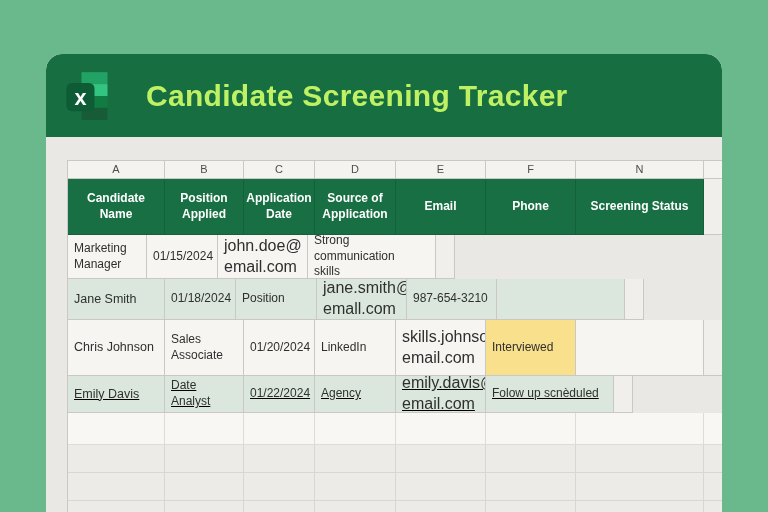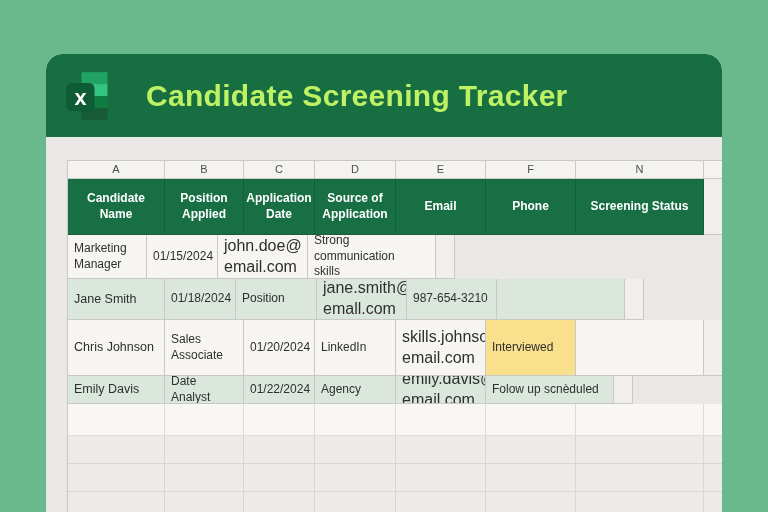--- a/index.html
+++ b/index.html
@@ -48,21 +48,21 @@
   
   .thead{height:56px;justify-content:space-between;}
   .thead .cell{
     background:var(--table-header-green,#176f43);
     color:#ffffff;font-weight:bold;font-size:12px;text-align:center;
     justify-content:center;
     border-right:1px solid #14603a;border-bottom:1px solid #14603a;
   }
   .thead .cell.c7{background:#f1efec;border-right:1px solid var(--gridline,#c9c8c4);border-bottom:1px solid var(--gridline,#c9c8c4);}
   
-  .r0{height:44px;} .r1{height:41px;} .r2{height:56px;} .r3{height:28px;}
+  .r0{height:44px;} .r1{height:41px;} .r2{height:56px;} .r3{height:37px;text-decoration:underline;}
   .data .cell{background:var(--row-white,#f6f5f2);}
   .data.tint .cell{background:var(--row-tint-green,#dbe7dd);}
   .data .cell.c7{background:#f1efec;}
   .data .cell.hl-yellow{background:var(--highlight-yellow,#f8e08c);}
   .data .cell.c4{font-size:16px;}
   .data .cell.c0{font-size:12.5px;}
   
   .empty-a{height:32px;} .empty-b{height:28px;}
   .empty-a .cell{background:#f8f7f4;border-color:#dedcd9;}
   .empty-b .cell{background:#edebe8;border-color:#d9d7d4;}

